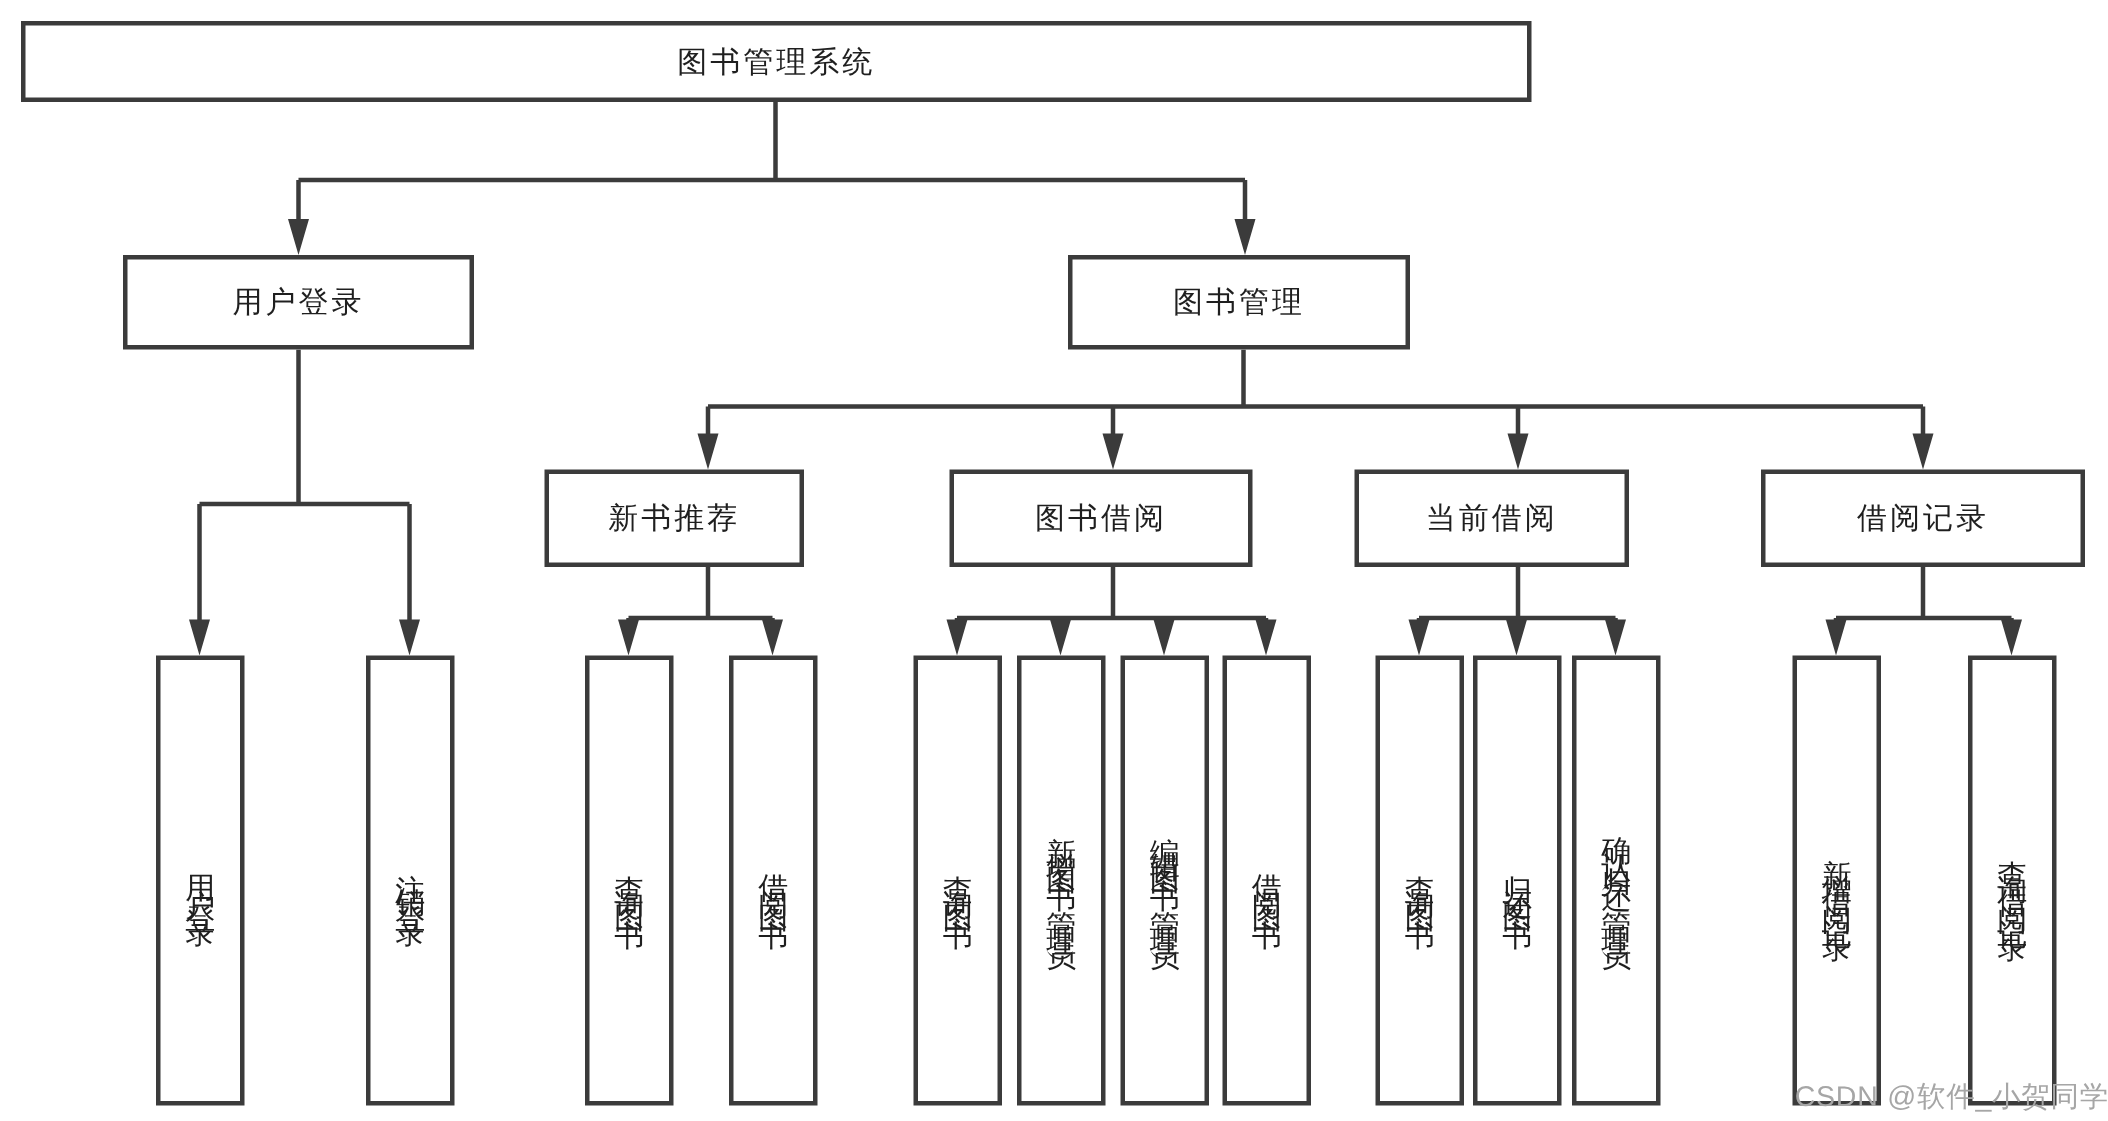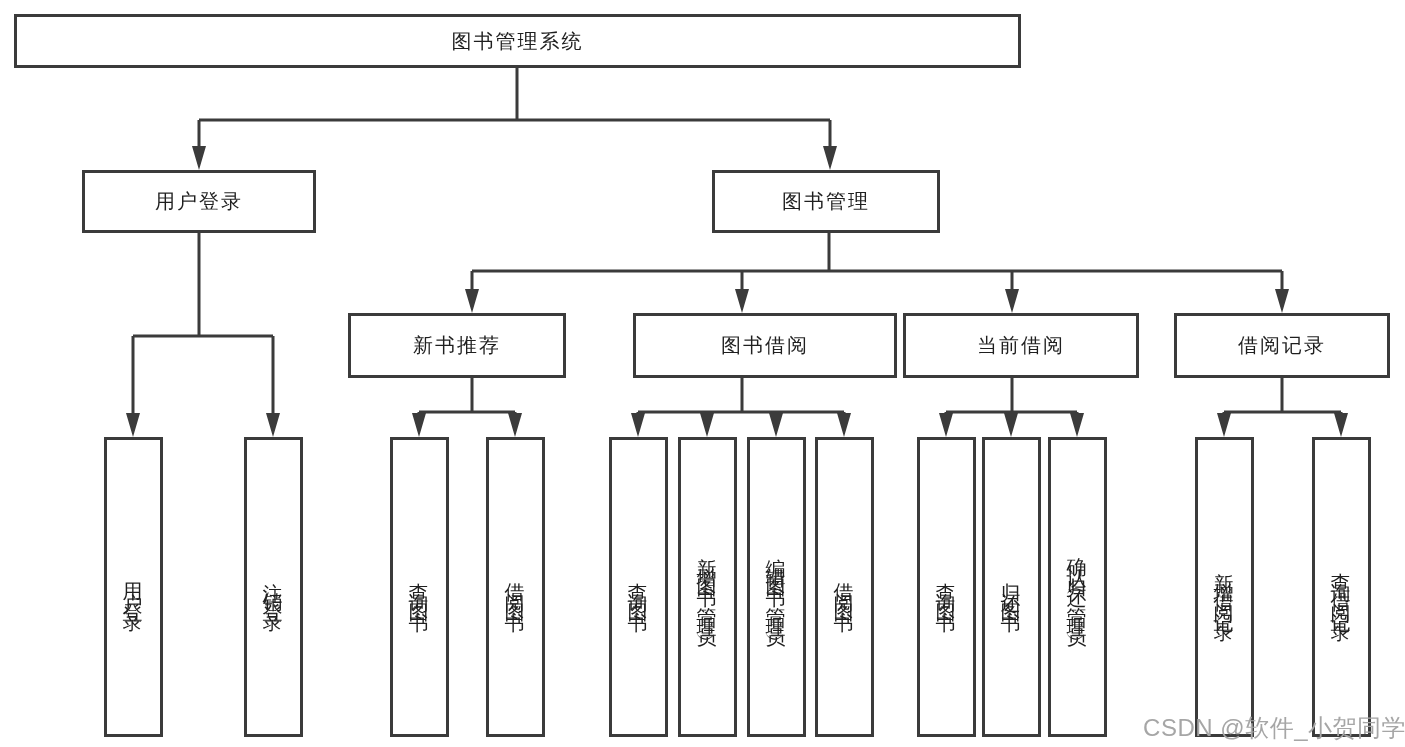--- a/index.html
+++ b/index.html
@@ -39,21 +39,21 @@
     writing-mode: vertical-rl;
     text-orientation: mixed;
     letter-spacing: 10px;
     font-size: 20px;
     white-space: normal;
   }
   .watermark {
     position: absolute;
     right: 10px;
     bottom: 3px;
-    font-size: 24px;
+    font-size: 19px;
     letter-spacing: 0.5px;
     color: var(--watermark, #a6a6a6);
     z-index: 5;
   }
 </style>
 </head>
 <body>
 
 <div class="canvas">
 
@@ -77,23 +77,23 @@
       M939 413 L953 413 L946 437 Z  M1004 413 L1018 413 L1011 437 Z
       M1070 413 L1084 413 L1077 437 Z  M1217 413 L1231 413 L1224 437 Z
       M1334 413 L1348 413 L1341 437 Z"></path>
   </svg>
 
   <div class="box root">图书管理系统</div>
 
   <div class="box l2" style="left:82px; width:234px;">用户登录</div>
   <div class="box l2" style="left:712px; width:228px;">图书管理</div>
 
-  <div class="box l3" style="left:348px; width:218px;">新书推荐</div>
-  <div class="box l3" style="left:633px; width:264px;text-align:center;">图书借阅</div>
-  <div class="box l3" style="left:903px; width:236px;">当前借阅</div>
+  <div class="box l3" style="left:363px; width:173px;">新书推荐</div>
+  <div class="box l3" style="left:633px; width:202px;text-align:center;">图书借阅</div>
+  <div class="box l3" style="left:903px; width:183px;">当前借阅</div>
   <div class="box l3" style="left:1174px; width:216px;text-align:center;">借阅记录</div>
 
   <div class="box leaf" style="left:104px;">用户登录</div>
   <div class="box leaf" style="left:244px;">注销登录</div>
 
   <div class="box leaf" style="left:390px;">查询图书</div>
   <div class="box leaf" style="left:486px;">借阅图书</div>
 
   <div class="box leaf" style="left:609px;">查询图书</div>
   <div class="box leaf" style="left:678px;">新增图书（管理员）</div>

